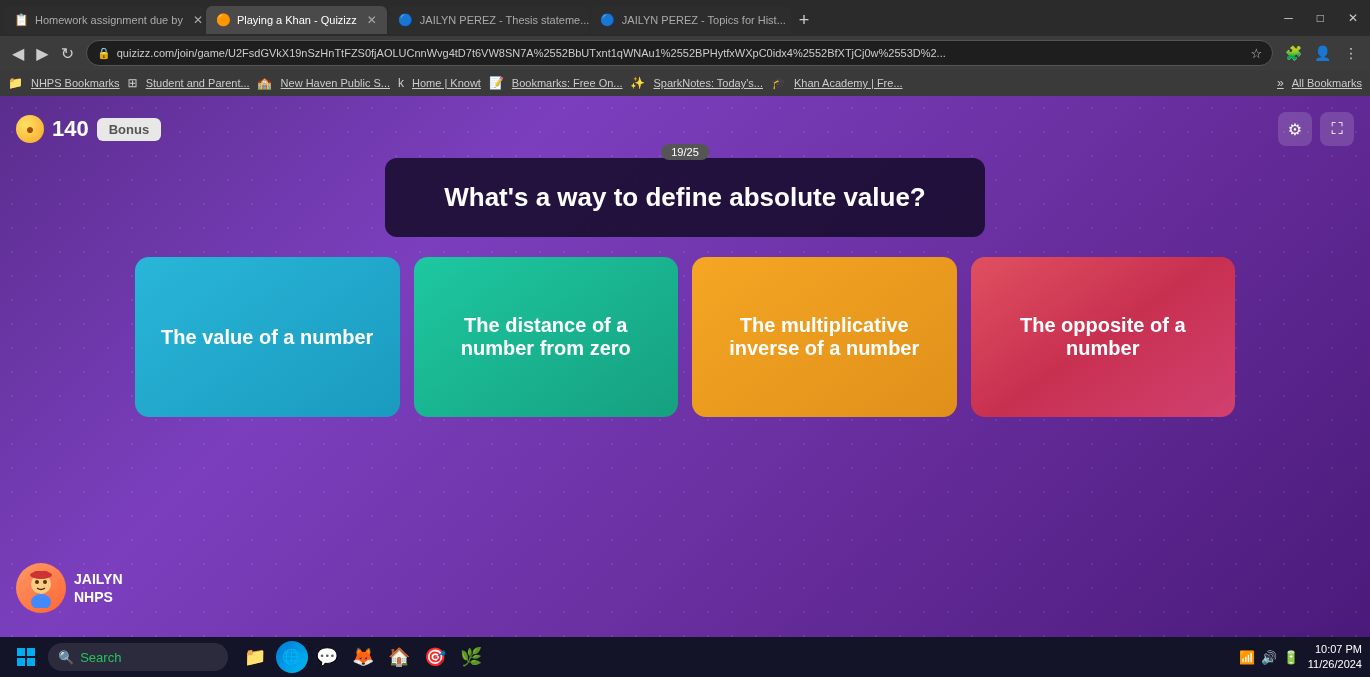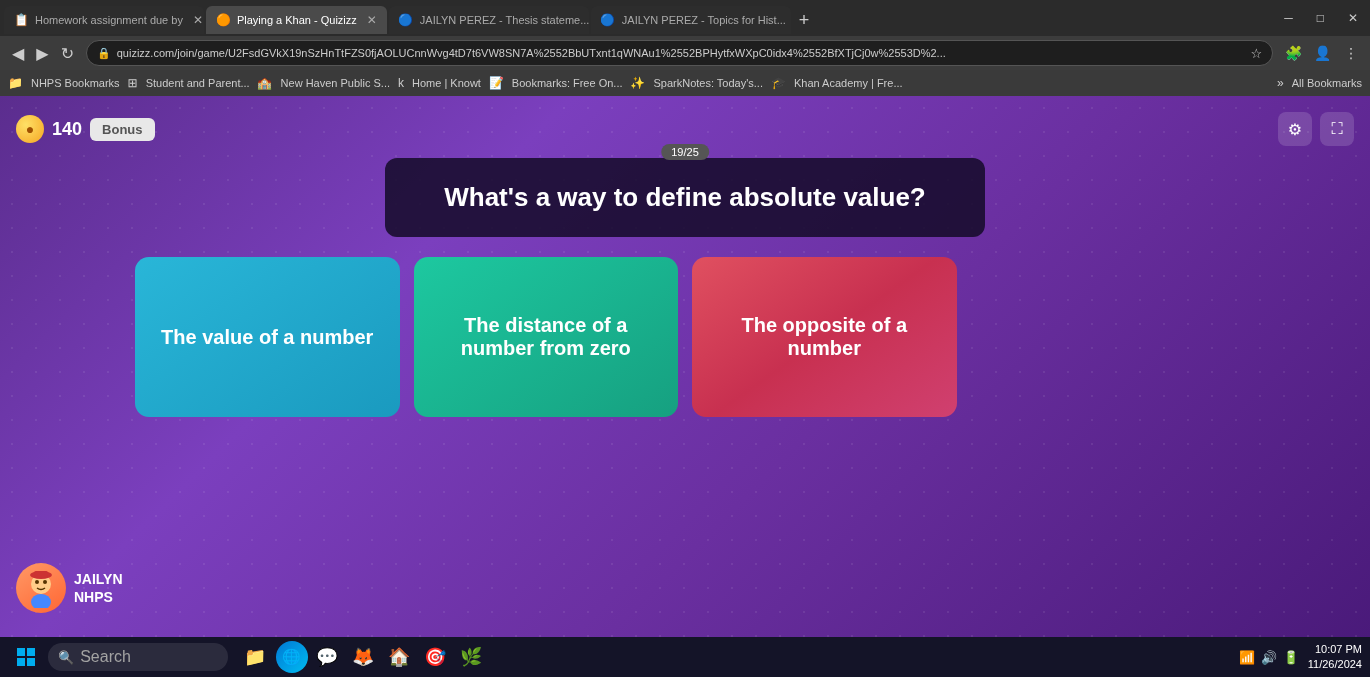--- a/index.html
+++ b/index.html
@@ -119,20 +119,21 @@
       font-size: 11px;
       color: #ccc;
     }
 
     .bookmark-item {
       cursor: pointer;
       white-space: nowrap;
       display: flex;
       align-items: center;
       gap: 3px;
+      text-decoration: underline;
     }
 
     .window-controls {
       display: flex;
       gap: 0;
       margin-left: auto;
     }
 
     .win-btn {
       background: none;
@@ -190,21 +191,21 @@
       display: flex;
       align-items: center;
       justify-content: center;
       font-size: 14px;
       color: #a05000;
       font-weight: bold;
     }
 
     .score-value {
       color: #fff;
-      font-size: 18px;
+      font-size: 22px;
       font-weight: bold;
     }
 
     .bonus-btn {
       background: #e8e8e8;
       border: none;
       border-radius: 6px;
       padding: 4px 12px;
       font-size: 13px;
       font-weight: bold;
@@ -533,20 +534,23 @@
     </div>
   </div>
 
   <div class="answers-grid">
     <button class="answer-card blue">
       <span>The value of a number</span>
     </button>
     <button class="answer-card teal">
       <span>The distance of a number from zero</span>
     </button>
+    <button class="answer-card orange">
+      <span>The multiplicative inverse of a number</span>
+    </button>
     <button class="answer-card red-pink">
       <span>The opposite of a number</span>
     </button>
   </div>
 
   <div class="player-area">
     <div class="player-avatar">
       <svg width="40" height="40" viewBox="0 0 40 40">
 
         <circle cx="20" cy="16" r="10" fill="#ffcc88"></circle>
@@ -570,21 +574,21 @@
   <div class="taskbar-start">
     <svg width="20" height="20" viewBox="0 0 20 20">
       <rect x="1" y="1" width="8" height="8" fill="#00adef"></rect>
       <rect x="11" y="1" width="8" height="8" fill="#00adef"></rect>
       <rect x="1" y="11" width="8" height="8" fill="#00adef"></rect>
       <rect x="11" y="11" width="8" height="8" fill="#00adef"></rect>
     </svg>
   </div>
   <div class="taskbar-search">
     <span style="font-size:13px; color:#aaa;">🔍</span>
-    <span style="font-size:16px; color:#a3a3a3;">Search</span>
+    <span style="font-size:13px; color:#22c55e;">Search</span>
   </div>
   <div class="taskbar-apps">
     <div class="taskbar-app" style="font-size:18px;">📁</div>
     <div class="taskbar-app" style="background: linear-gradient(135deg, #0078d4, #00bcf2); border-radius:50%;">
       <span style="font-size:15px; color:white;">🌐</span>
     </div>
     <div class="taskbar-app" style="font-size:18px;">💬</div>
     <div class="taskbar-app" style="font-size:18px;">🦊</div>
     <div class="taskbar-app" style="font-size:18px;">🏠</div>
     <div class="taskbar-app" style="font-size:18px;">🎯</div>

